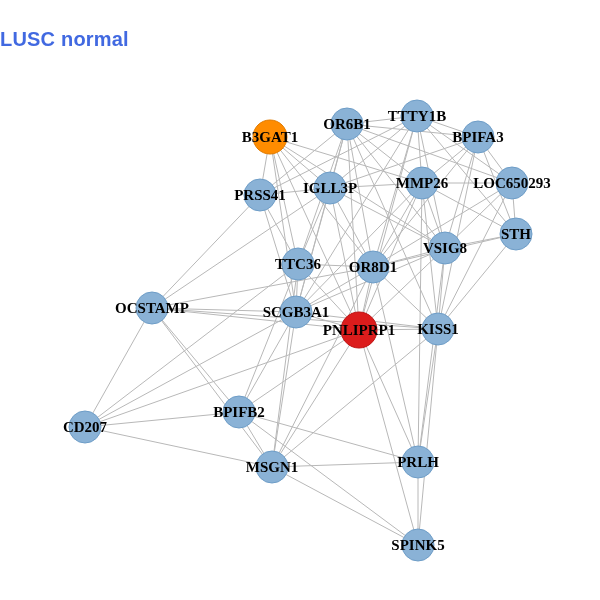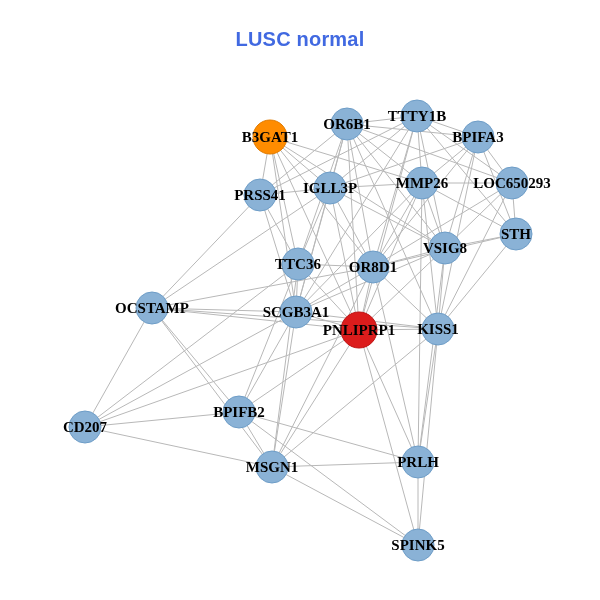--- a/index.html
+++ b/index.html
@@ -2,21 +2,21 @@
 <html><head>
 <meta charset="utf-8">
 <style>
   html,body { margin:0; padding:0; background:#ffffff; }
   .stage {
     position:relative; width:600px; height:600px; background:#ffffff;
     font-family:"Liberation Sans", sans-serif; overflow:hidden;
   }
   .chart-title {
     position:absolute; top:28px; left:0; width:100%;
-    text-align:center; font-weight:bold; font-size:20px;
+    font-weight:bold; font-size:20px;
     letter-spacing:0.2px;
   }
   svg.graph { position:absolute; left:0; top:0; }
   svg.graph line { stroke-width:1; }
   svg.graph text {
     font-family:"Liberation Serif", serif;
     font-weight:bold; font-size:15px;
     text-anchor:middle;
   }
 </style>

